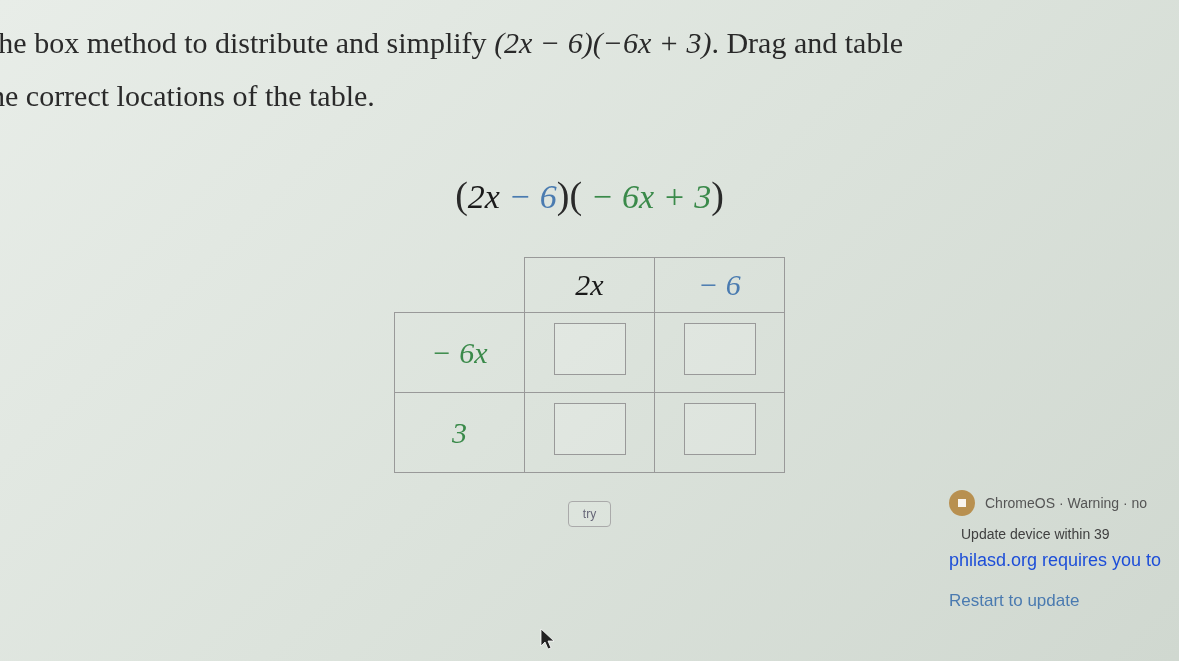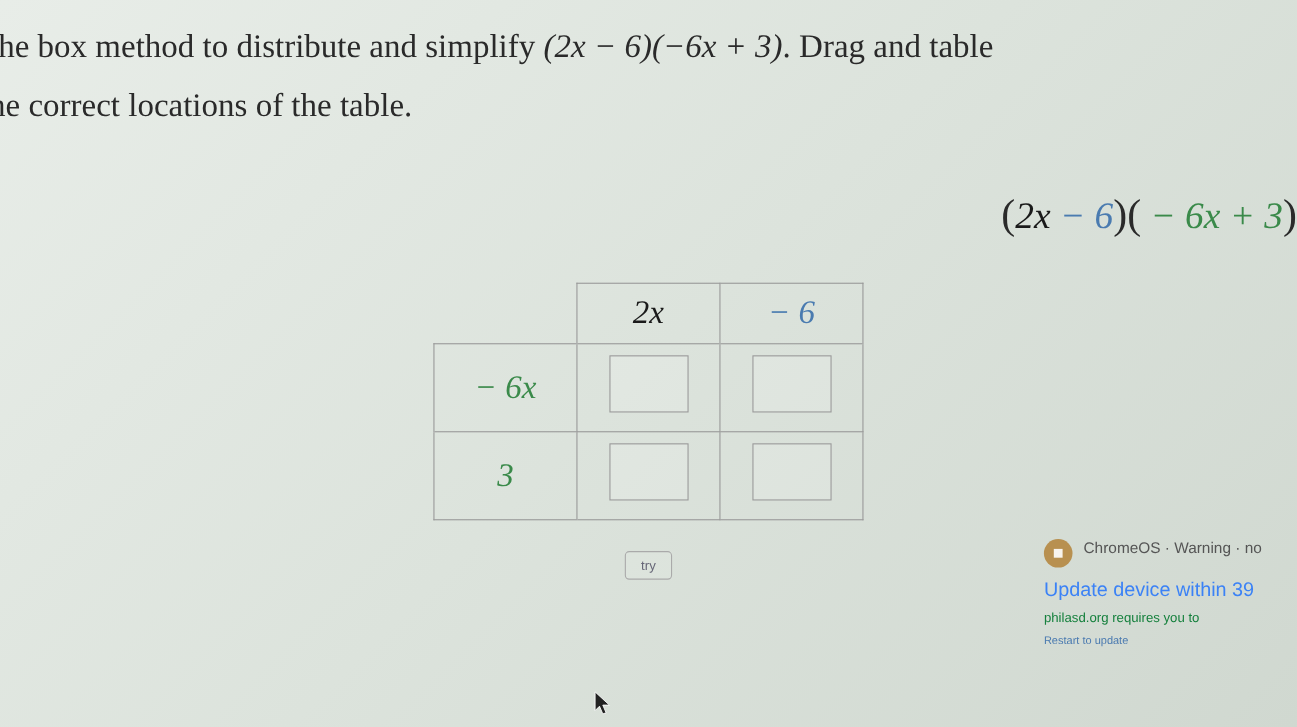--- a/index.html
+++ b/index.html
@@ -32,21 +32,21 @@
       white-space: nowrap;
     }
     .instruction-line2 {
       white-space: nowrap;
       margin-top: 8px;
     }
     .math-expr {
       font-style: italic;
     }
     .expression-row {
-      text-align: right;
+      text-align: center;
       margin-top: 55px;
       font-size: 34px;
     }
     .expression-row .paren {
       color: #2a2a2a;
       font-size: 38px;
     }
     .t1 { color: #1a1a1a; font-style: italic; }
     .t2 { color: #4a7bb0; font-style: italic; }
     .t3 { color: #3a8a4a; font-style: italic; }
@@ -127,21 +127,21 @@
       position: absolute;
       right: 0;
       top: 490px;
       width: 230px;
       font-family: Arial, sans-serif;
       color: #444;
       font-size: 14px;
     }
     .notif-header {
       display: flex;
-      align-items: flex-start;
+      align-items: center;
       gap: 10px;
       margin-bottom: 10px;
     }
     .notif-icon {
       width: 26px;
       height: 26px;
       border-radius: 50%;
       background: #b89050;
       display: flex;
       align-items: center;
@@ -149,34 +149,35 @@
       color: white;
       font-size: 13px;
       flex-shrink: 0;
     }
     .notif-title {
       font-size: 14px;
       color: #555;
       white-space: nowrap;
     }
     .notif-subtitle {
+      font-size: 14px;
+      color: #404040;
+      margin-bottom: 6px;
+      white-space: nowrap;
+      margin-left: 12px;
+    }
+    .notif-body {
       font-size: 18px;
-      color: #3b82f6;
-      margin-bottom: 6px;
-      white-space: nowrap;
-    }
-    .notif-body {
-      font-size: 12px;
-      color: #15803d;
+      color: #1d4ed8;
       line-height: 1.4;
       white-space: nowrap;
     }
     .notif-action {
-      margin-top: 7px;
-      font-size: 10px;
+      margin-top: 18px;
+      font-size: 17px;
       color: #4a7ab0;
       white-space: nowrap;
     }
     .col2x { color: #1a1a1a; font-style: italic; }
     .colm6 { color: #4a7bb0; font-style: italic; }
     .rowm6x { color: #3a8a4a; font-style: italic; }
     .row3 { color: #3a8a4a; font-style: italic; }
   </style>
 </head>
 <body>

